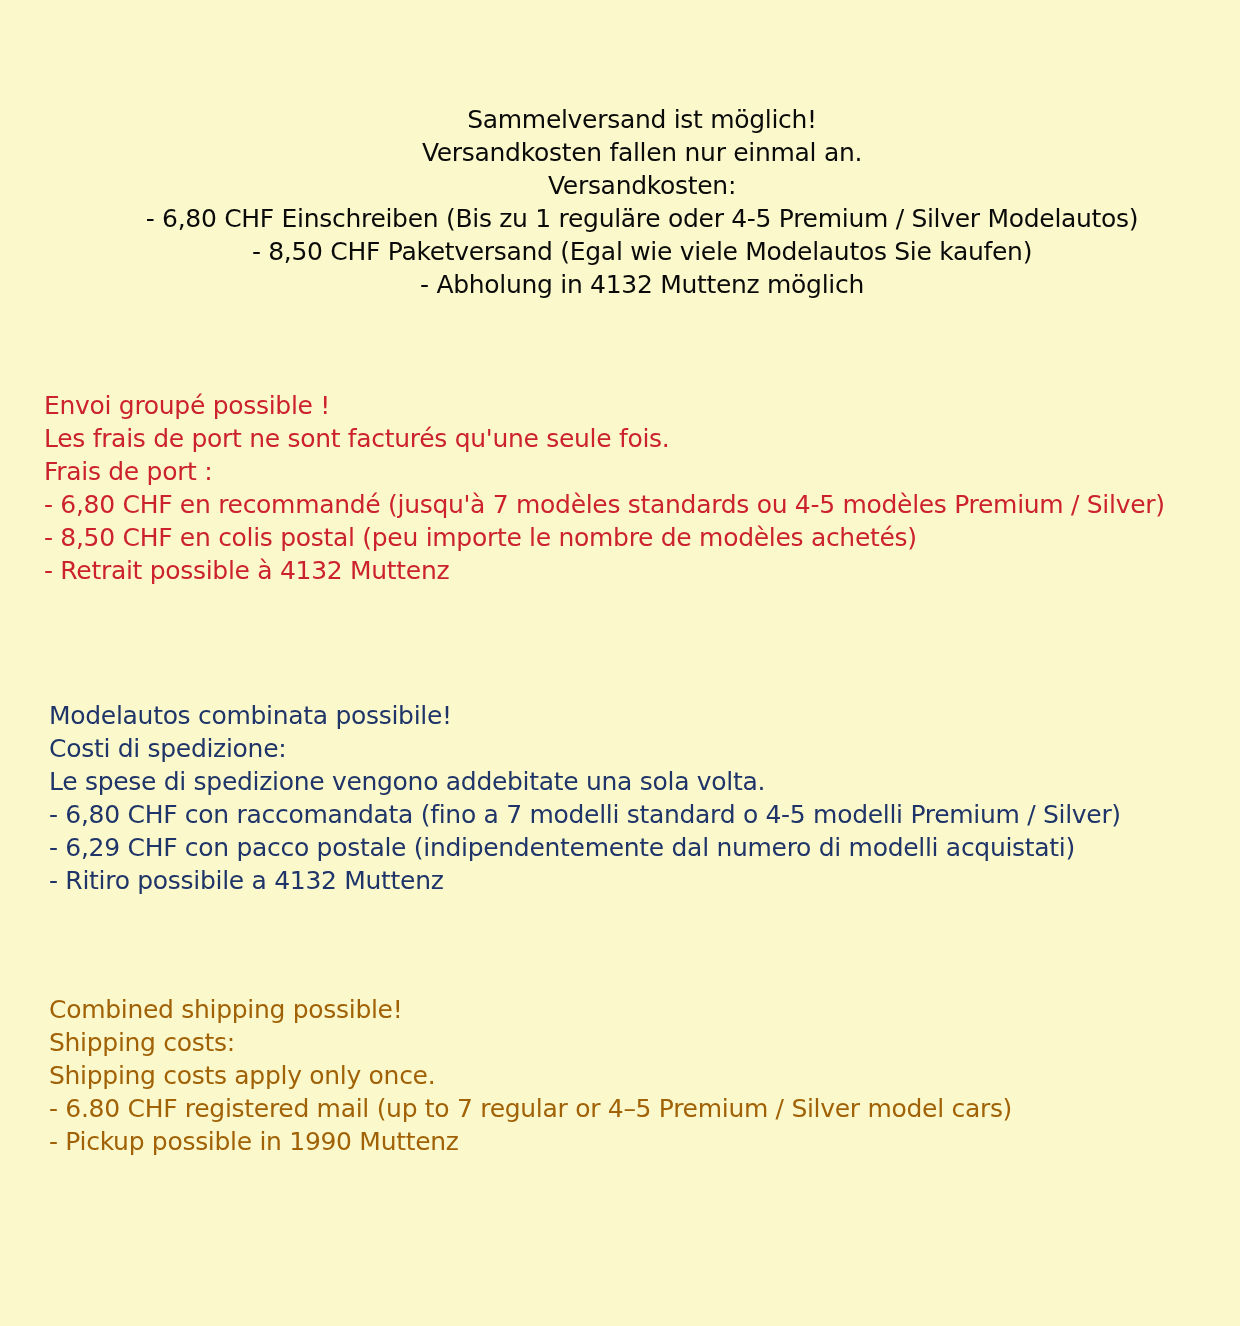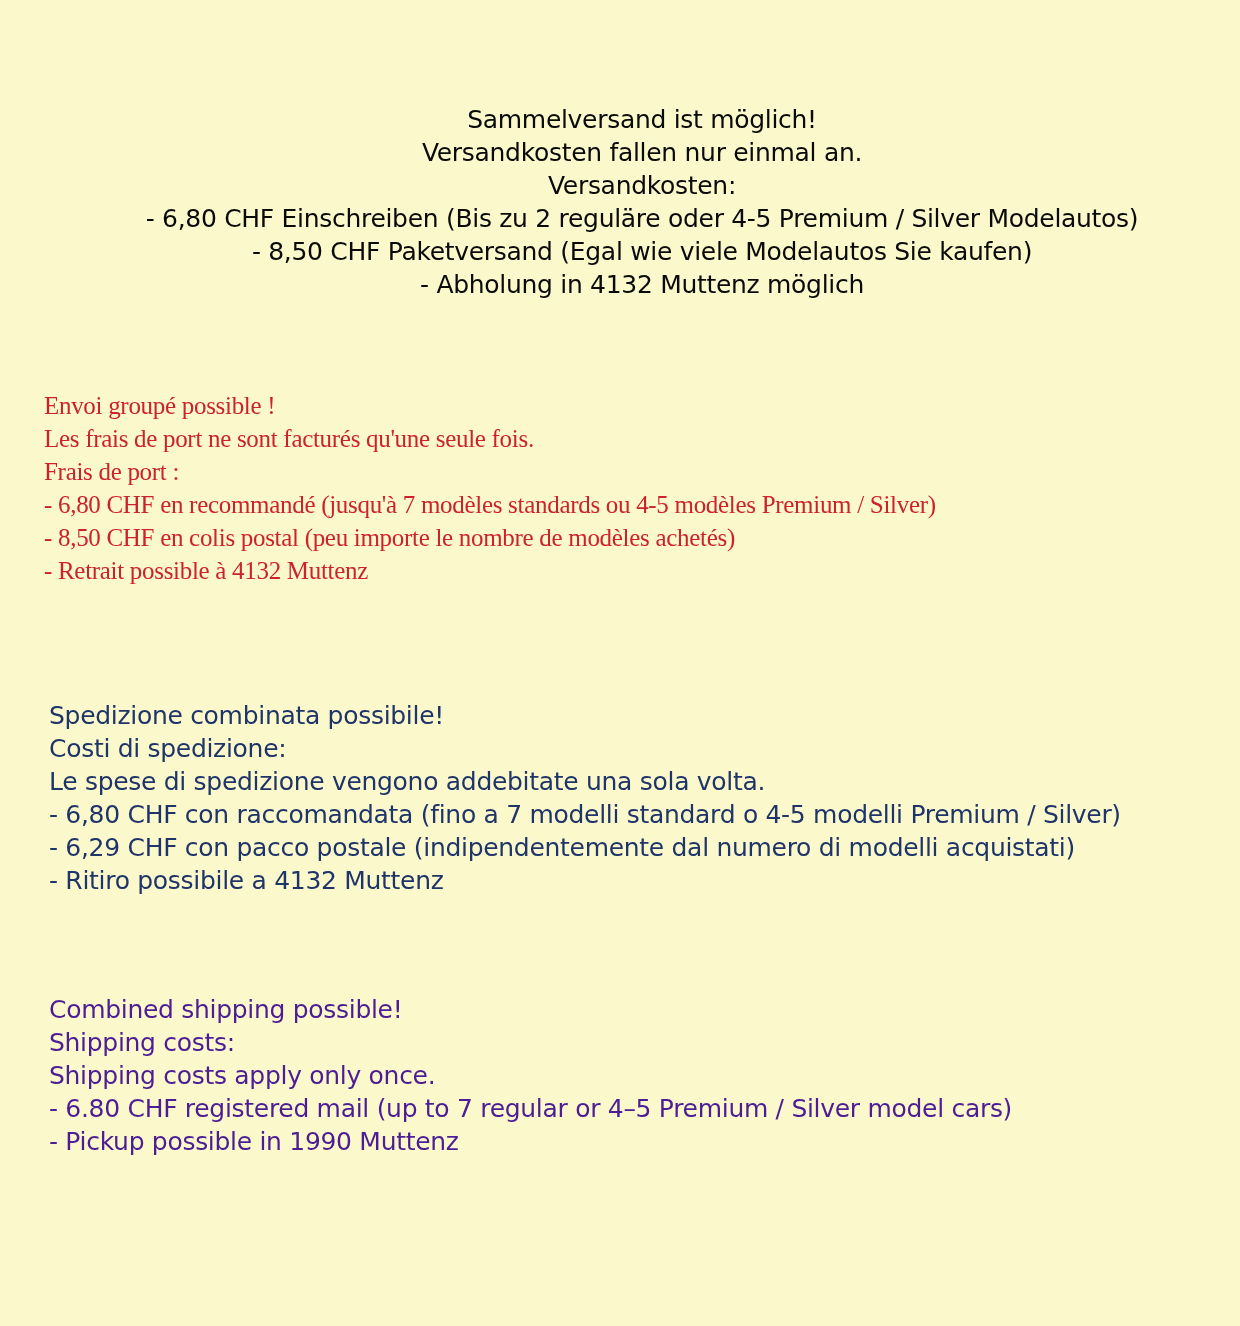--- a/index.html
+++ b/index.html
@@ -24,42 +24,42 @@
   .block-italian { margin: 112px 0 0 49px; }
   .block-english { margin: 96px  0 0 49px; }
 </style>
 </head>
 <body style="background-color: rgb(251, 249, 203);">
 
 <div class="block block-german" style="color: rgb(10, 10, 10);">
   <p>Sammelversand ist möglich!</p>
   <p>Versandkosten fallen nur einmal an.</p>
   <p>Versandkosten:</p>
-  <p>- 6,80 CHF Einschreiben (Bis zu 2 reguläre oder 4-5 Premium / Silver Modelautos)</p>
+  <p>- 6,80 CHF Einschreiben (Bis zu 1 reguläre oder 4-5 Premium / Silver Modelautos)</p>
   <p>- 8,50 CHF Paketversand (Egal wie viele Modelautos Sie kaufen)</p>
   <p>- Abholung in 4132 Muttenz möglich</p>
 </div>
 
-<div class="block block-french" style="color: rgb(204, 34, 48); font-family: Liberation Serif, serif;">
+<div class="block block-french" style="color: rgb(204, 34, 48);">
   <p>Envoi groupé possible !</p>
   <p>Les frais de port ne sont facturés qu'une seule fois.</p>
   <p>Frais de port :</p>
   <p>- 6,80 CHF en recommandé (jusqu'à 7 modèles standards ou 4-5 modèles Premium / Silver)</p>
   <p>- 8,50 CHF en colis postal (peu importe le nombre de modèles achetés)</p>
   <p>- Retrait possible à 4132 Muttenz</p>
 </div>
 
 <div class="block block-italian" style="color: rgb(31, 53, 105);">
-  <p>Spedizione combinata possibile!</p>
+  <p>Modelautos combinata possibile!</p>
   <p>Costi di spedizione:</p>
   <p>Le spese di spedizione vengono addebitate una sola volta.</p>
   <p>- 6,80 CHF con raccomandata (fino a 7 modelli standard o 4-5 modelli Premium / Silver)</p>
   <p>- 6,29 CHF con pacco postale (indipendentemente dal numero di modelli acquistati)</p>
   <p>- Ritiro possibile a 4132 Muttenz</p>
 </div>
 
-<div class="block block-english" style="color: #4c1d95;">
+<div class="block block-english" style="color: #a16207;">
   <p>Combined shipping possible!</p>
   <p>Shipping costs:</p>
   <p>Shipping costs apply only once.</p>
   <p>- 6.80 CHF registered mail (up to 7 regular or 4–5 Premium / Silver model cars)</p>
   <p>- Pickup possible in 1990 Muttenz</p>
 </div>
 
 </body></html>

